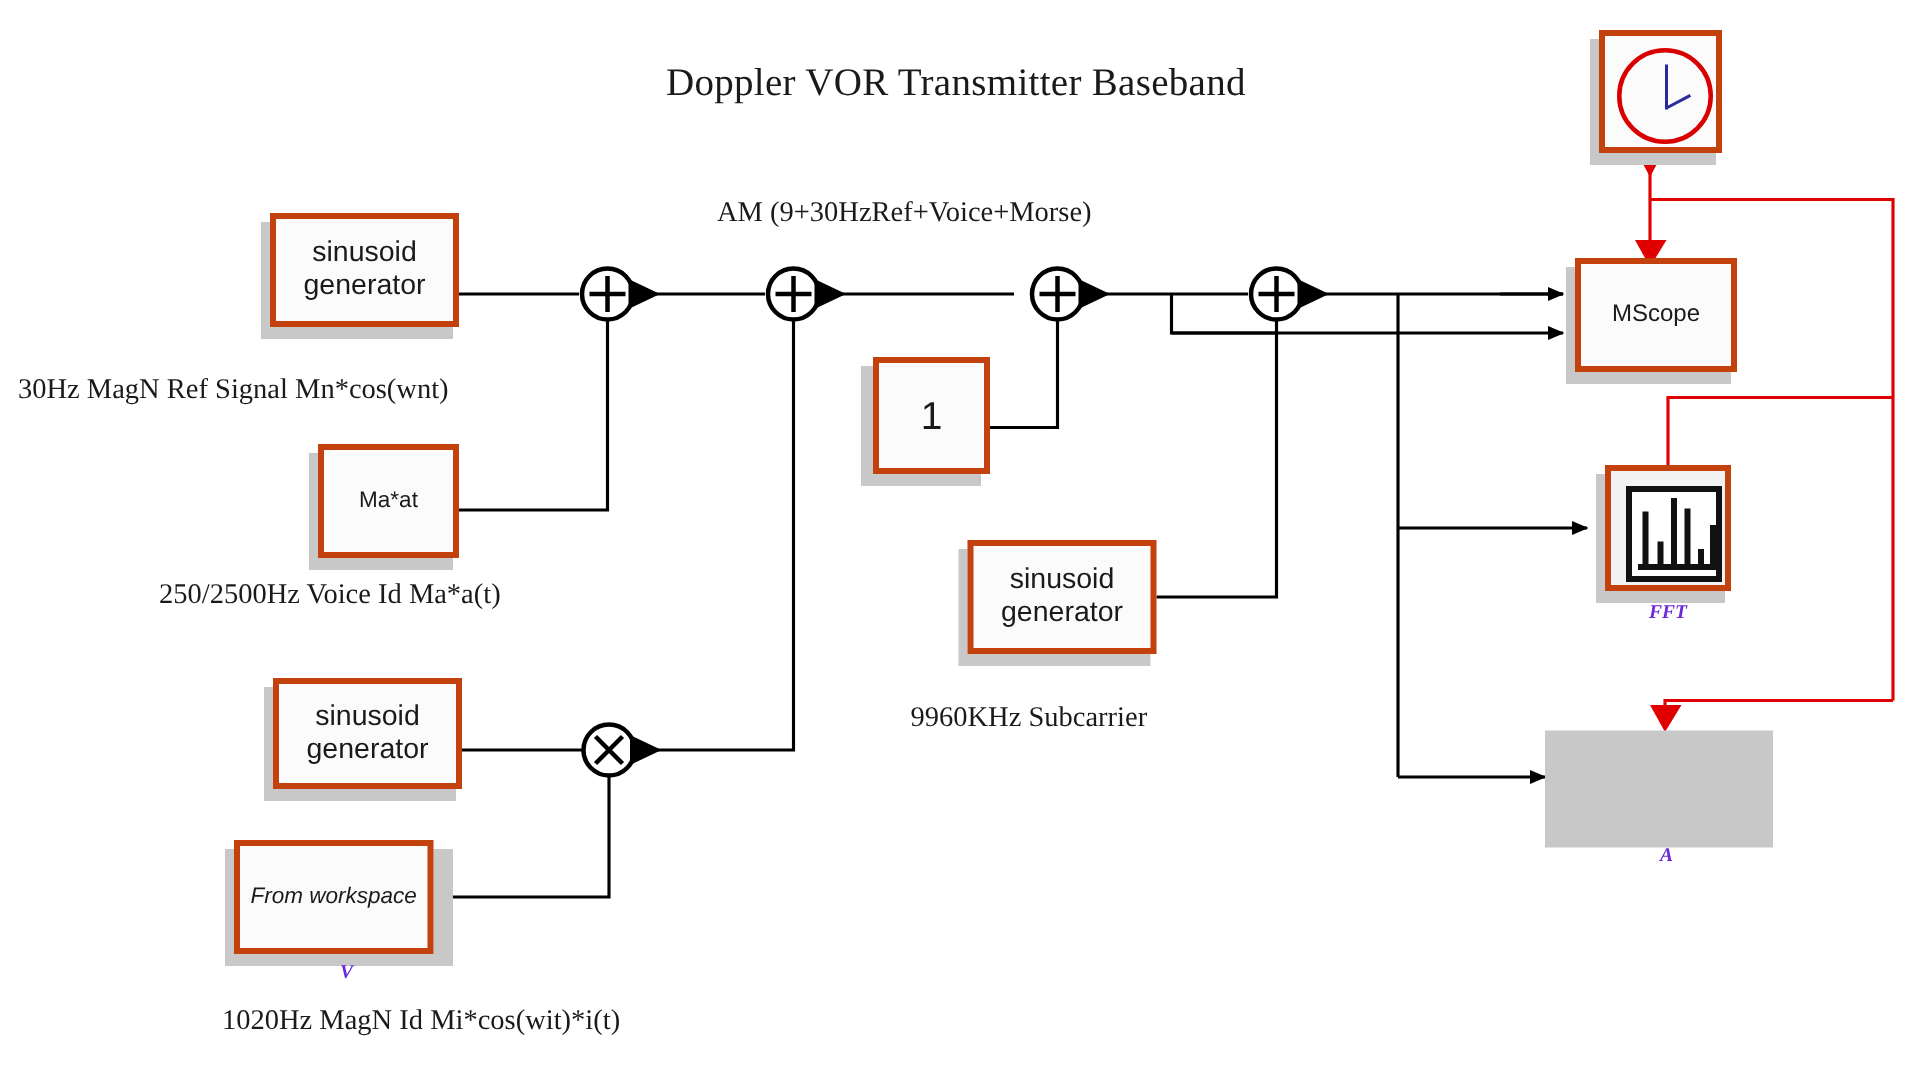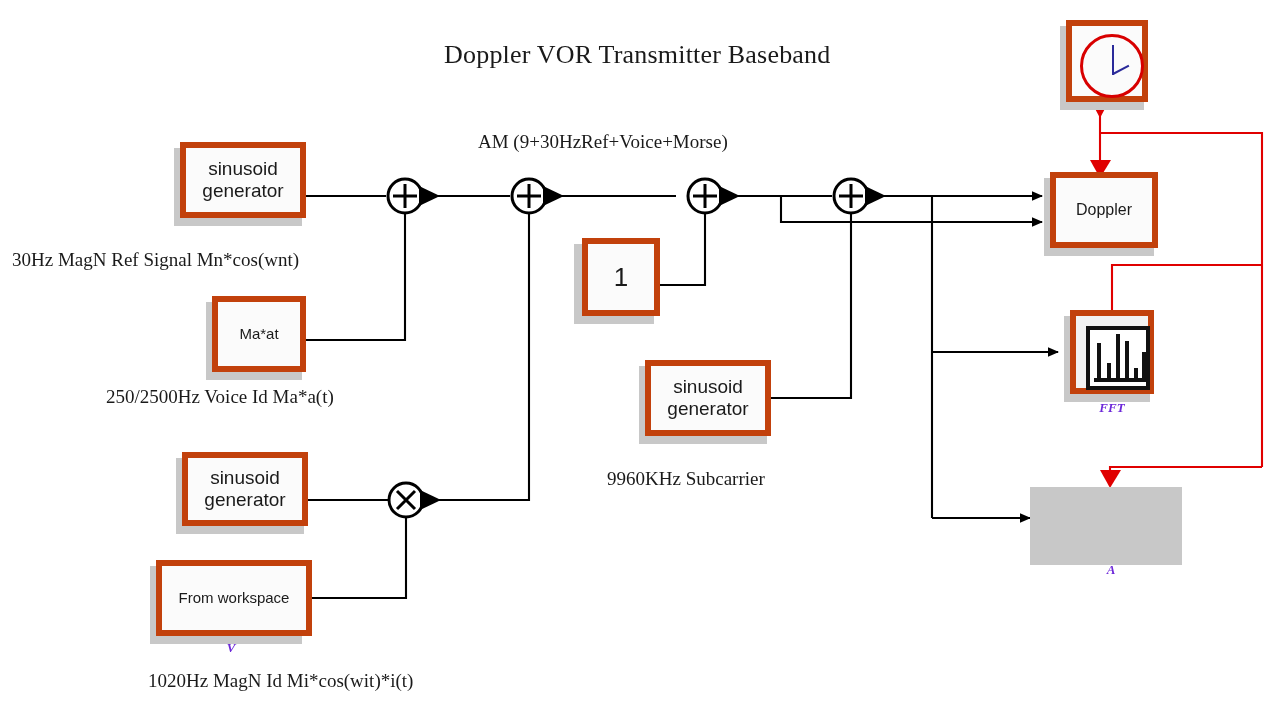--- a/index.html
+++ b/index.html
@@ -47,21 +47,21 @@
     font-style: italic;
     color: #6d28d9;
     white-space: nowrap;
     text-align: center;
   }
   
   .block {
     position: absolute;
     box-sizing: border-box;
     background: #fbfbfb;
-    border: 6px solid #c2410c;
+    border: 4px solid #c2410c;
     display: flex;
     align-items: center;
     justify-content: center;
     text-align: center;
     color: #1a1a1a;
     font-family: "Liberation Sans", sans-serif;
     line-height: 1.18;
   }
   .block .blabel {
     padding: 0 4px;
@@ -210,21 +210,21 @@
 
   <div class="shadow" style="left:176px; top:458px; width:128px; height:76px;"></div>
   <div class="block blk-sin" style="left:182px; top:452px; width:126px; height:74px;">
     <div>
       <div class="blabel">sinusoid</div>
       <div class="blabel">generator</div>
     </div>
   </div>
 
   <div class="shadow" style="left:150px; top:566px; width:152px; height:78px;"></div>
-  <div class="block blk-small" style="left:156px; top:560px; width:156px; height:76px;">
+  <div class="block blk-small" style="left:156px; top:560px; width:133px; height:76px;font-style:italic;">
     <div class="blabel">From workspace</div>
   </div>
   <div class="caption-small" style="left:156px; top:640px; width:150px;">V</div>
   <div class="caption" style="left:148px; top:670px;">1020Hz MagN Id Mi*cos(wit)*i(t)</div>
 
   <div class="caption" style="left:478px; top:131px;">AM (9+30HzRef+Voice+Morse)</div>
 
   <div class="shadow" style="left:574px; top:244px; width:80px; height:80px;"></div>
   <div class="block blk-const" style="left:582px; top:238px; width:78px; height:78px;">
     <div class="blabel">1</div>
@@ -241,21 +241,21 @@
 
   <div class="shadow" style="left:1060px; top:26px; width:84px; height:84px;"></div>
   <div class="block" style="left:1066px; top:20px; width:82px; height:82px;">
     <div class="clock-face" style="left:8px; top:8px; width:64px; height:64px;"></div>
     <div class="clock-hand" style="left:40px; top:19px; width:2px; height:30px;"></div>
     <div class="clock-hand" style="left:41px; top:47px; width:18px; height:2px; transform-origin: 0 50%; transform: rotate(-28deg);"></div>
   </div>
 
   <div class="shadow" style="left:1044px; top:178px; width:110px; height:78px;"></div>
   <div class="block blk-mscope" style="left:1050px; top:172px; width:108px; height:76px;">
-    <div class="blabel">Doppler</div>
+    <div class="blabel">MScope</div>
   </div>
 
   <div class="shadow" style="left:1064px; top:316px; width:86px; height:86px;"></div>
   <div class="block" style="left:1070px; top:310px; width:84px; height:84px; background:#f2f2f2;">
     <div class="fft-frame" style="left:10px; top:10px; width:64px; height:64px;">
       <div class="fft-bar" style="left:7px;  bottom:5px; width:4px; height:38px;"></div>
       <div class="fft-bar" style="left:17px; bottom:5px; width:4px; height:18px;"></div>
       <div class="fft-bar" style="left:26px; bottom:5px; width:4px; height:47px;"></div>
       <div class="fft-bar" style="left:35px; bottom:5px; width:4px; height:40px;"></div>
       <div class="fft-bar" style="left:44px; bottom:5px; width:4px; height:13px;"></div>

